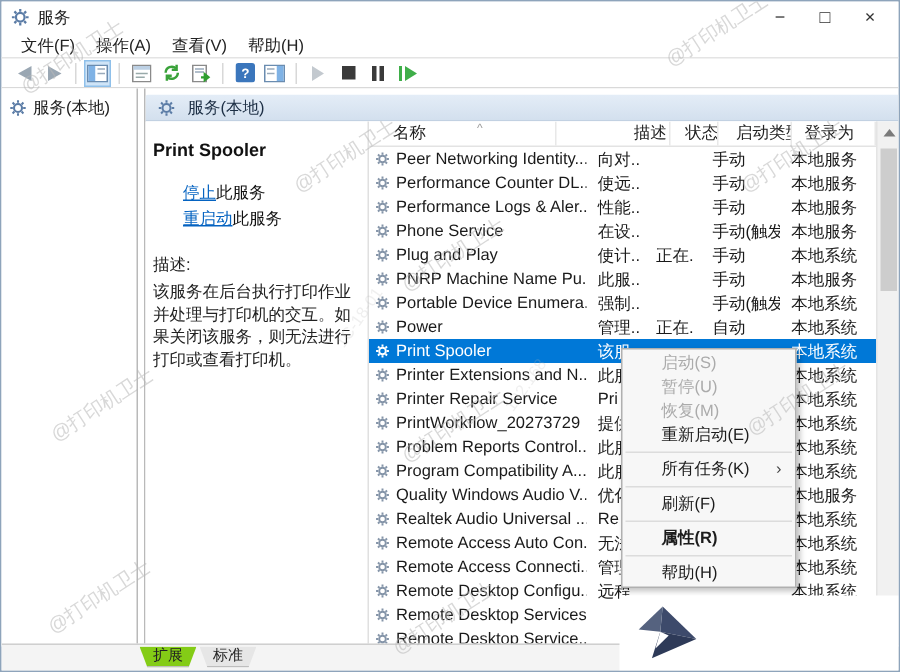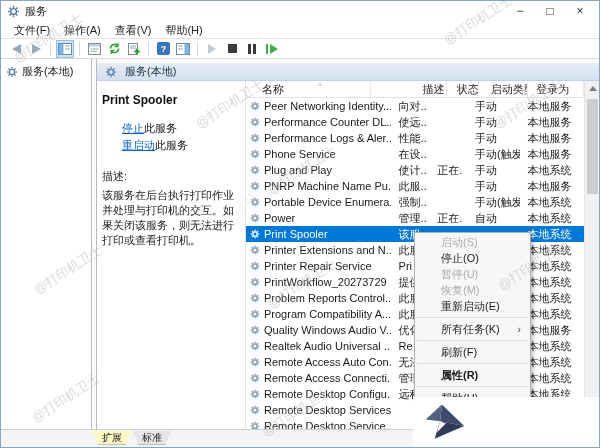--- a/index.html
+++ b/index.html
@@ -75,21 +75,21 @@
   .mi{height:16px;line-height:16px;font-size:11px;color:#1c1c1c;padding-left:26px;position:relative;cursor:default;}
   .mi.disabled{color:#ababab;}
   .mi.bold{font-weight:bold;}
   .mi .subarrow{position:absolute;right:9px;top:0;font-size:11px;color:#444;}
   .msep{height:1px;background:#dcdcdc;margin:3px 2px;}
 
   
   .statusbar{position:absolute;left:0;bottom:0;width:100%;height:18px;background:#f4f4f4;border-top:1px solid #cfcfcf;}
   .tabs{position:absolute;left:92px;top:1px;display:flex;}
   .tab{height:14px;line-height:14px;font-size:10px;color:#222;padding:0 9px;margin-right:2px;clip-path:polygon(0 0,100% 0,86% 100%,14% 100%);}
-  .tab.active{background:#fef9c3;box-shadow:inset 0 -1px 0 #bdbdbd;}
+  .tab.active{background:#84cc16;box-shadow:inset 0 -1px 0 #bdbdbd;}
   .tab.idle{background:#e6e6e6;box-shadow:inset 0 -1px 0 #bdbdbd;}
 
   
   .wm{position:absolute;font-size:13px;color:#b9b9b9;opacity:.55;transform:rotate(-33deg);white-space:nowrap;pointer-events:none;z-index:60;}
   .wm.faint{opacity:.22;font-size:11px;}
   .wm1{left:438px;top:10px;}  .wm2{left:8px;top:28px;}
   .wm3{left:190px;top:94px;}  .wm4{left:488px;top:94px;}
   .wm5{left:262px;top:160px;} .wm6{left:28px;top:260px;}
   .wm7{left:262px;top:274px;} .wm8{left:492px;top:256px;}
   .wm9{left:26px;top:388px;}  .wm10{left:256px;top:402px;}
@@ -735,21 +735,20 @@
     </div>
 
     <div class="vscroll">
       <span class="vs-up"></span>
       <span class="vs-thumb"></span>
     </div>
   </div>
 
   <div class="ctxmenu" id="context-menu">
       <div class="mi disabled">启动(S)</div>
-      <div class="mi">停止(O)</div>
       <div class="mi disabled">暂停(U)</div>
       <div class="mi disabled">恢复(M)</div>
       <div class="mi">重新启动(E)</div>
       <div class="msep"></div>
       <div class="mi">所有任务(K)<span class="subarrow">›</span></div>
       <div class="msep"></div>
       <div class="mi">刷新(F)</div>
       <div class="msep"></div>
       <div class="mi bold">属性(R)</div>
       <div class="msep"></div>

